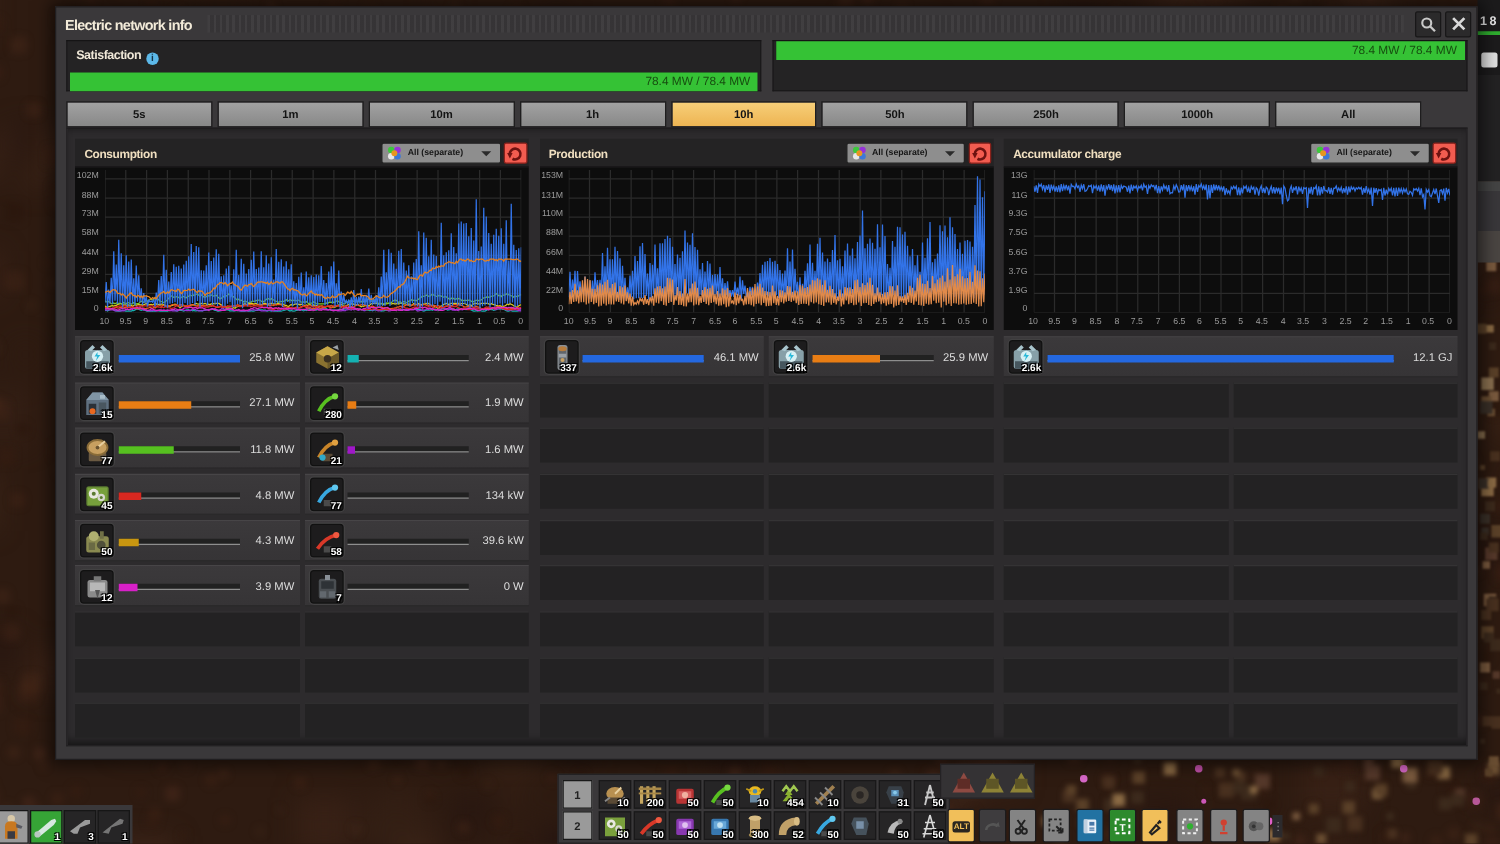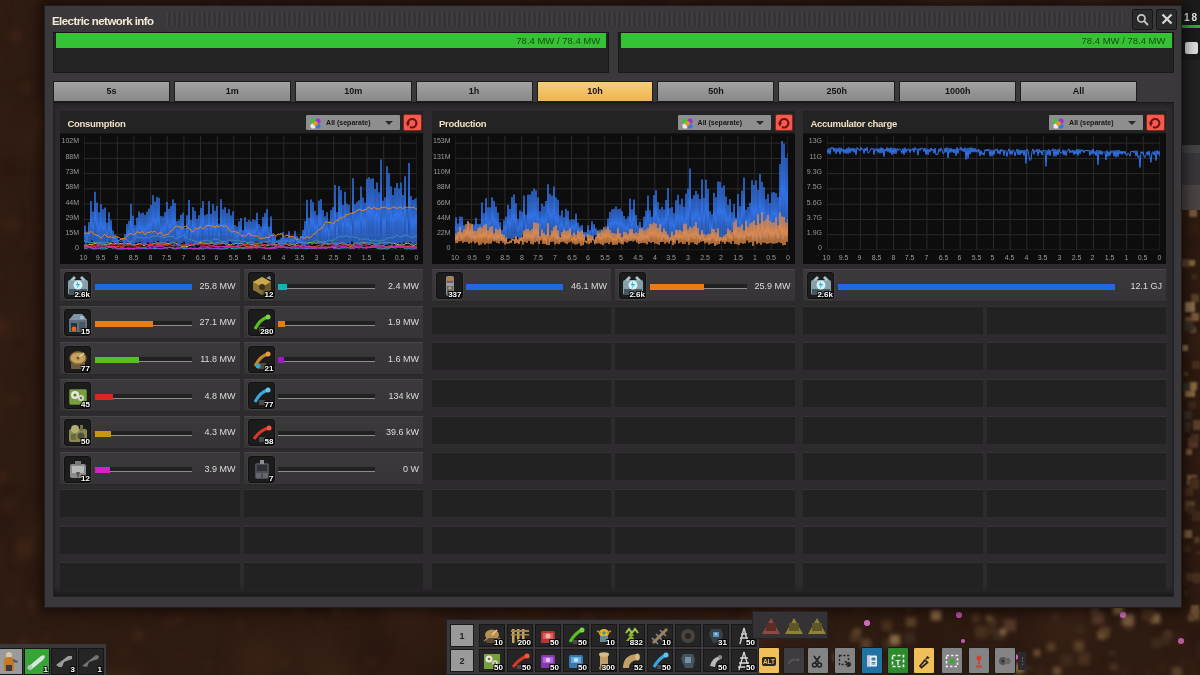--- a/index.html
+++ b/index.html
@@ -137,20 +137,21 @@
   <div id="stripes"></div>
   <div class="tbtnx" id="srch"><svg width="13" height="13" viewBox="0 0 13 13">
         <circle cx="5.4" cy="5.4" r="3.6" fill="none" stroke="#c8c8c8" stroke-width="1.7"></circle>
         <path d="M8.2 8.2L12 12" stroke="#c8c8c8" stroke-width="1.9"></path>
       </svg></div>
   <div class="tbtnx" id="cls"><svg width="12" height="12" viewBox="0 0 12 12">
         <path d="M1.5 1.5L10.5 10.5M10.5 1.5L1.5 10.5" stroke="#d8d8d8" stroke-width="2.2"></path>
       </svg></div>
   <div class="sumwrap">
       <div class="sum">
+<div class="sumhead">Satisfaction<span class="info">i</span></div>
 <div class="sumbar">
           <i style="width:100.0%"></i>
           <span class="sumtxt g">78.4 MW / 78.4 MW</span>
         </div>
 </div>
       <div class="sum">
 <div class="sumbar">
           <i style="width:100.0%"></i>
           <span class="sumtxt g">78.4 MW / 78.4 MW</span>
         </div>
@@ -795,21 +796,21 @@
           <circle cx="11" cy="8" r="1.8" fill="#488ab0"></circle>
           <path d="M4 6l4 2M18 6l-4 2" stroke="#c09818" stroke-width="1.5"></path>
         </svg>
         <span class="cnt">10</span>
       </div>
       <div class="hslot">
         <svg width="22" height="22" viewBox="0 0 22 22">
           <path d="M5 16l4-5 -2 0 3-5 3 5 -2 0 4 5" fill="#8ab030"></path>
           <path d="M5 8l3-4 3 4M11 8l3-4 3 4" stroke="#a0c850" stroke-width="2" fill="none"></path>
         </svg>
-        <span class="cnt">832</span>
+        <span class="cnt">454</span>
       </div>
       <div class="hslot">
         <svg width="22" height="22" viewBox="0 0 22 22">
           <path d="M4 18L18 4" stroke="#a08050" stroke-width="3"></path>
           <path d="M3 13l6 6M7 9l6 6M11 5l6 6" stroke="#888" stroke-width="1.5"></path>
         </svg>
         <span class="cnt">10</span>
       </div>
       <div class="hslot">
         <svg width="22" height="22" viewBox="0 0 22 22">

